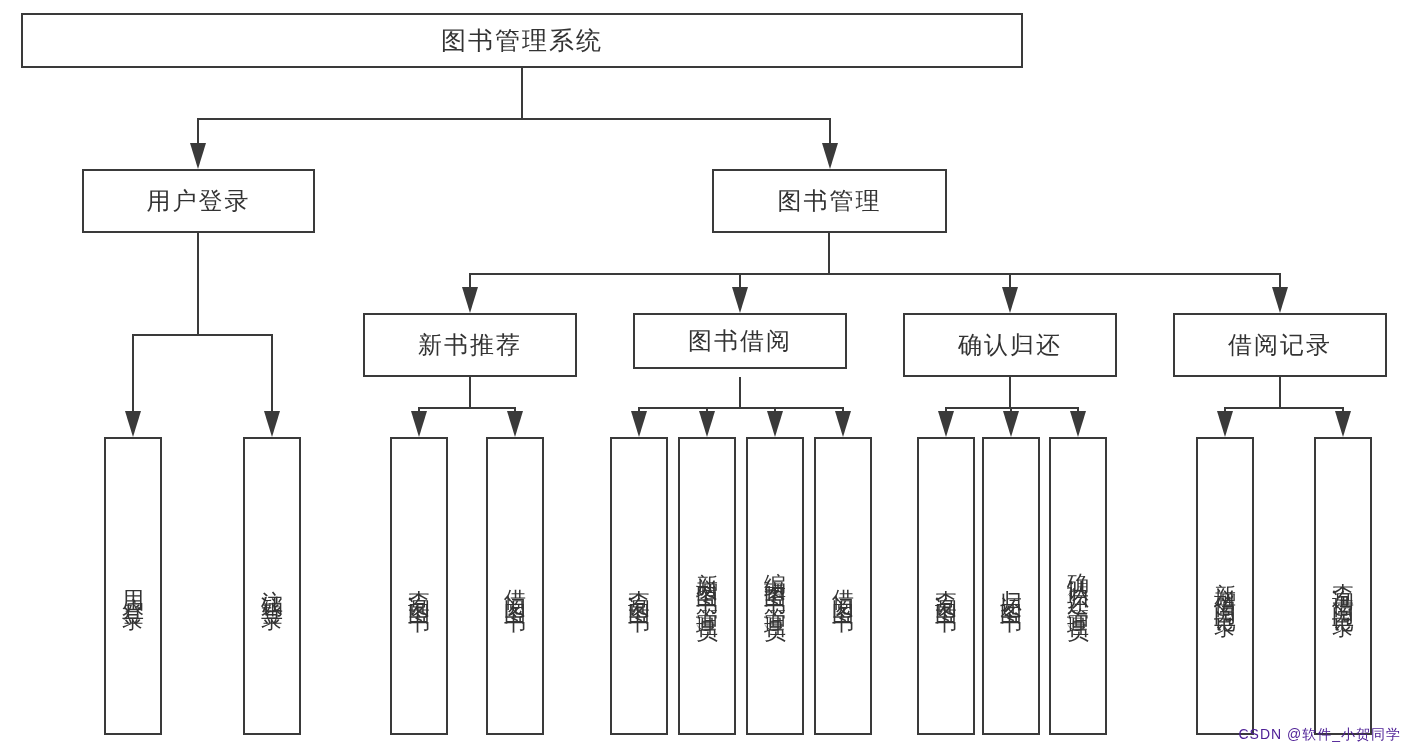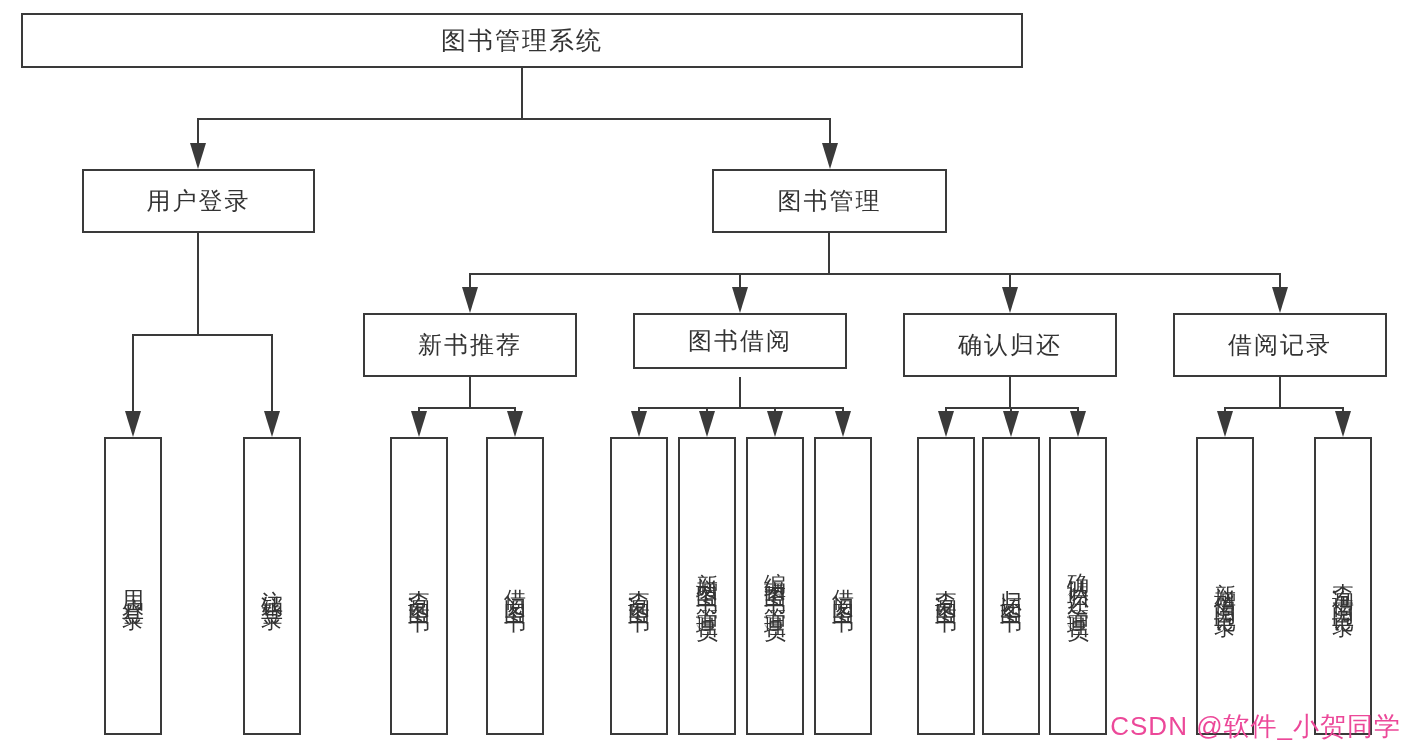--- a/index.html
+++ b/index.html
@@ -20,22 +20,22 @@
   }
   .cv, .ch { position:absolute; background:#3a3a3a; }
   .cv { width:2px; }
   .ch { height:2px; }
   .ahead {
     position:absolute; width:0; height:0;
     border-left:8px solid transparent; border-right:8px solid transparent;
     border-top:26px solid #3a3a3a;
   }
   .wm {
-    position:absolute; right:4px; bottom:3px; color:#ec4899;
-    font-size:26px; letter-spacing:1px; z-index:5; white-space:nowrap;
+    position:absolute; right:4px; bottom:3px; color:#4c1d95;
+    font-size:14px; letter-spacing:1px; z-index:5; white-space:nowrap;
   }
 </style>
 </head>
 <body>
 
 <div class="canvas">
 
   <div class="box hbox rootbox" style="left:21px;top:13px;width:1002px;height:55px">图书管理系统</div>
 
   <div class="box hbox" style="left:82px;top:169px;width:233px;height:64px">用户登录</div>

